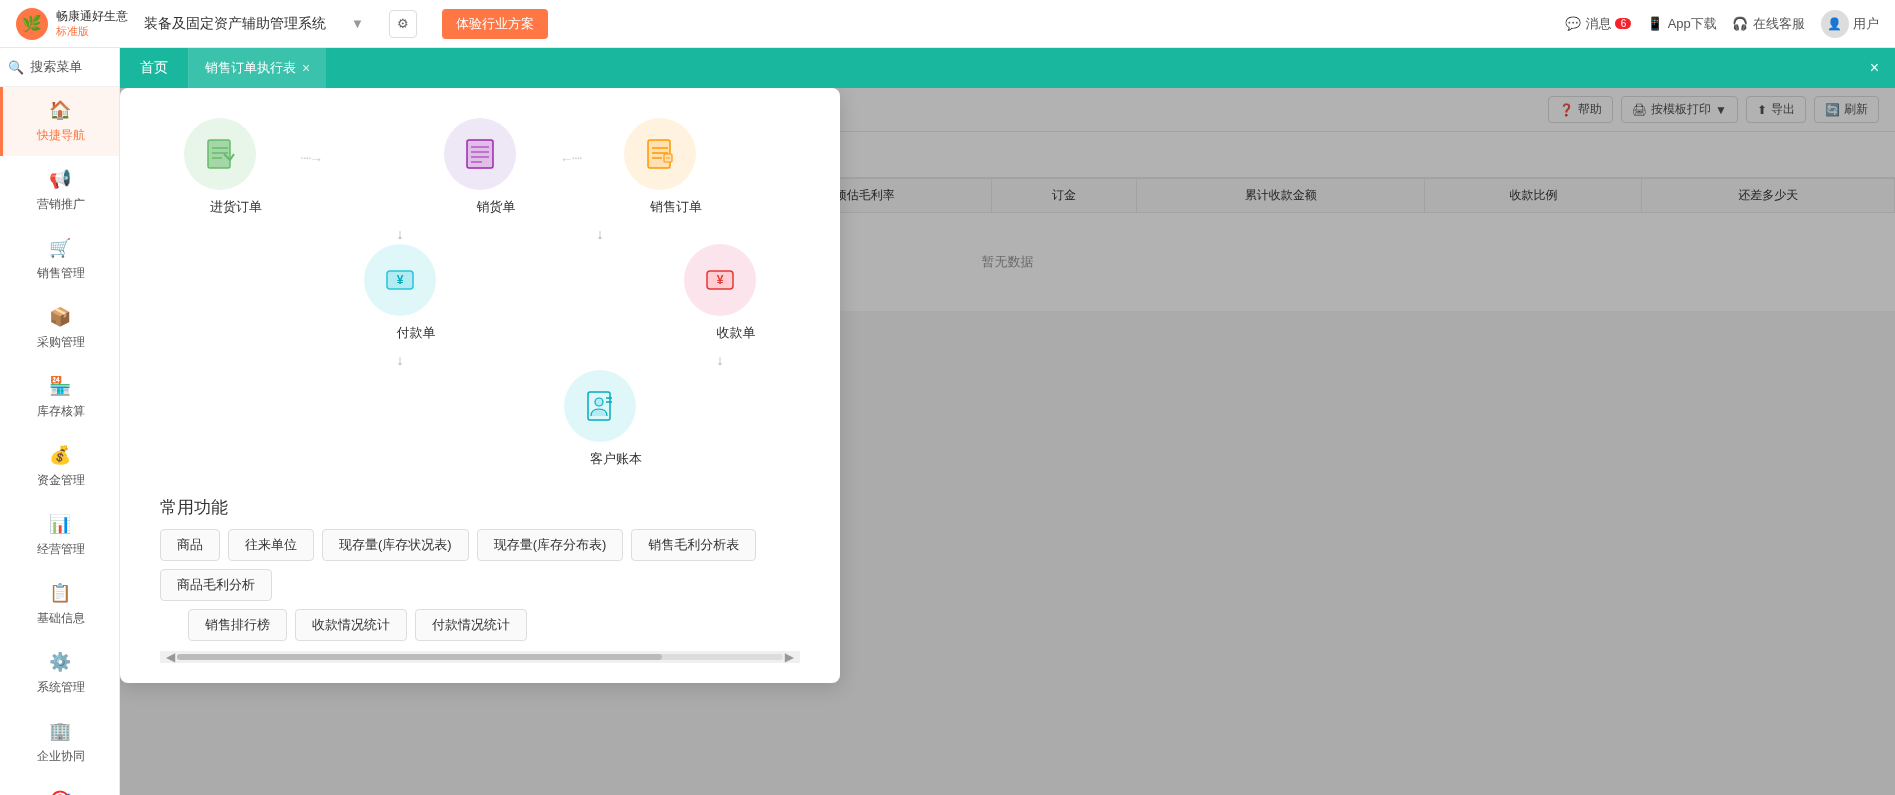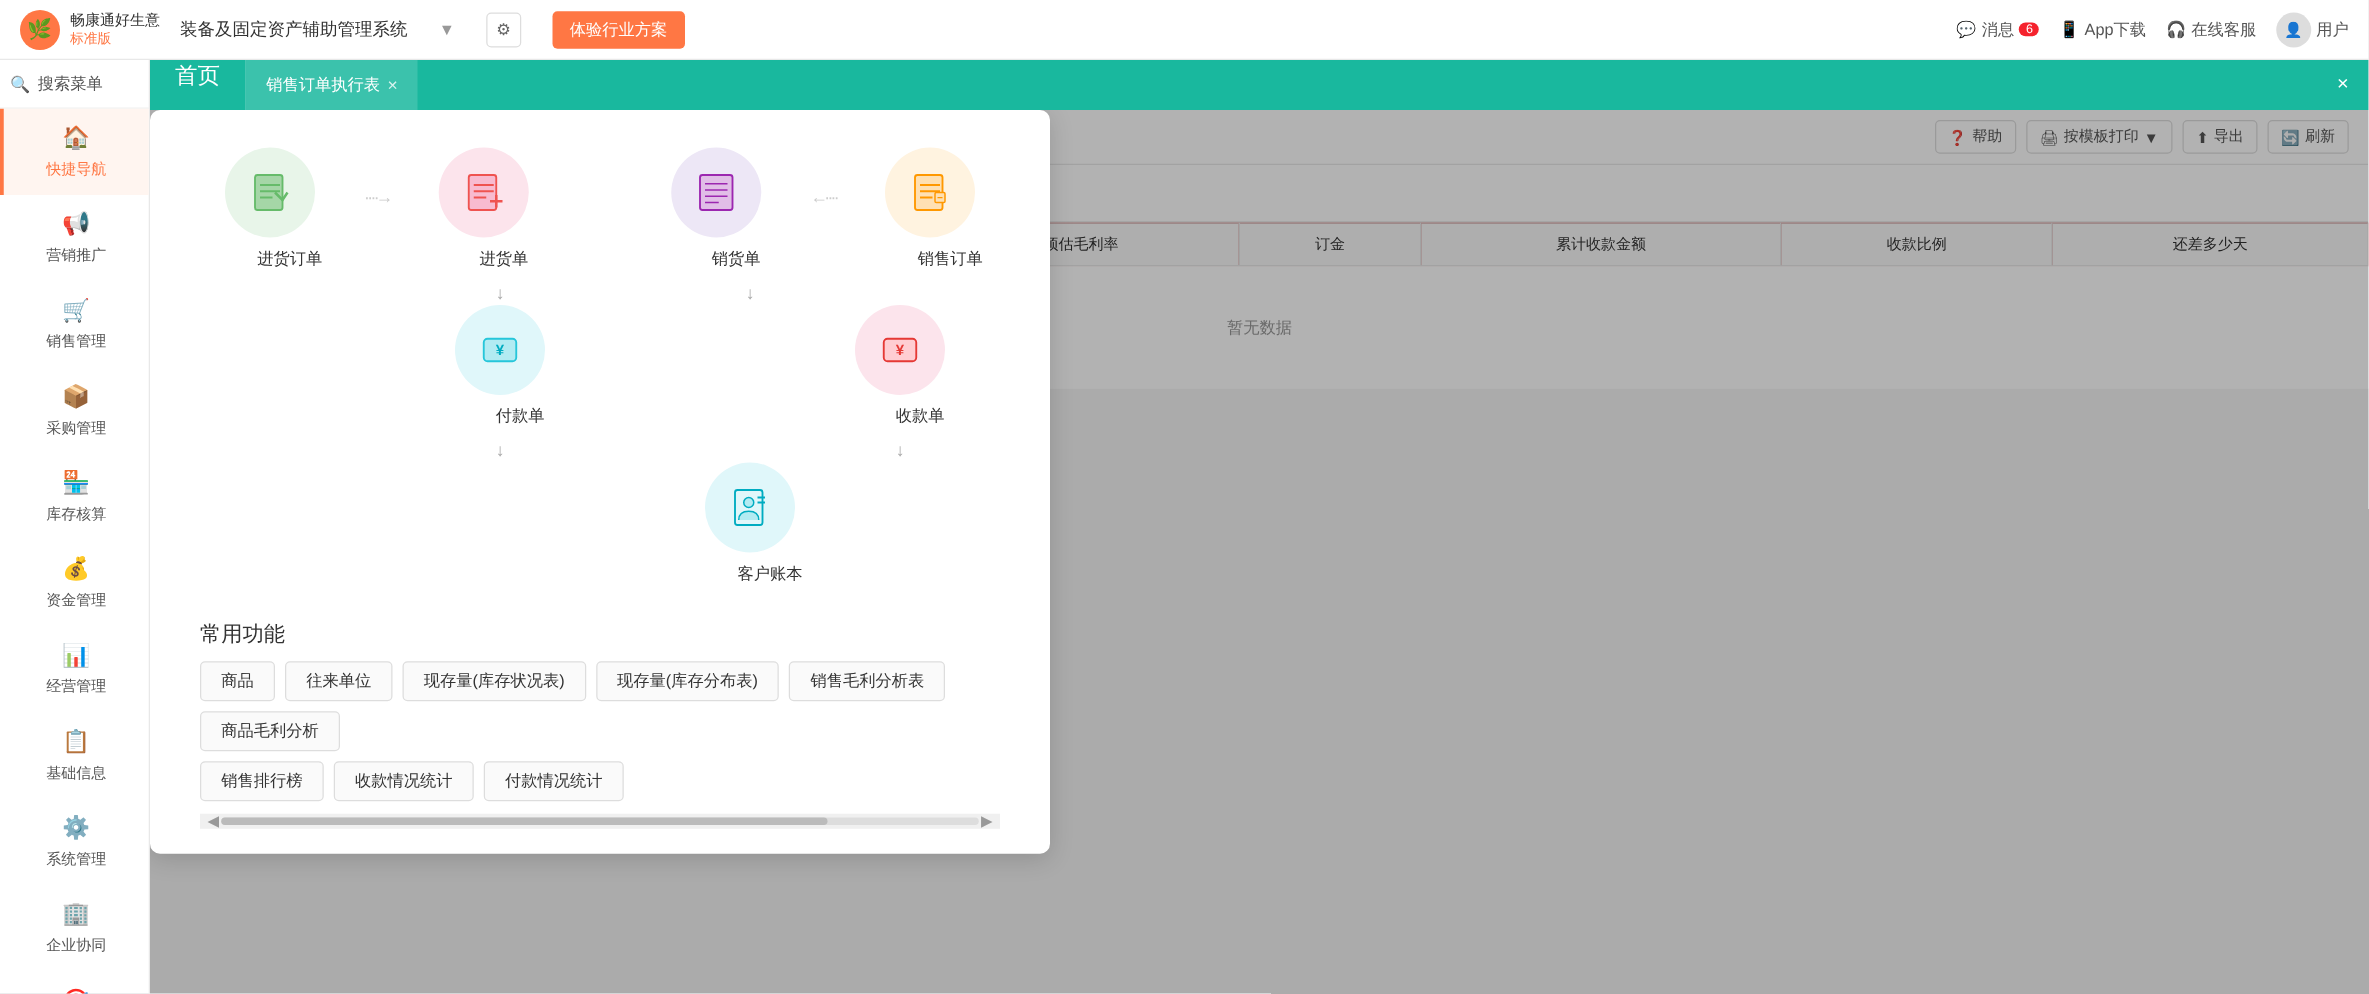--- a/index.html
+++ b/index.html
@@ -126,24 +126,24 @@
     
     .tab-bar {
       height: 40px;
       background: #19b89e;
       display: flex;
       align-items: stretch;
       flex-shrink: 0;
     }
     .tab-home {
       padding: 0 20px;
-      display: flex; align-items: flex-start;
+      display: flex; align-items: center;
       color: #fff;
       cursor: pointer;
-      font-size: 18px;
+      font-size: 14px;
       border-right: 1px solid rgba(255,255,255,0.2);
     }
     .tab-page {
       padding: 0 16px;
       display: flex; align-items: center; gap: 6px;
       background: rgba(255,255,255,0.15);
       color: #fff;
       cursor: pointer;
       font-size: 13px;
     }
@@ -588,33 +588,20 @@
                         <polyline points="22,18 28,24 32,18" stroke="#66bb6a" stroke-width="2" fill="none"></polyline>
                       </svg>
                     </div>
                     <span class="flow-label">进货订单</span>
                   </div>
 
                   <div class="flow-arrow-h-dashed">
                     <span>· · · ·→</span>
                   </div>
 
-                  <div class="flow-node">
-                    <div class="flow-circle circle-pink">
-                      <svg width="36" height="36" viewBox="0 0 36 36" fill="none">
-                        <rect x="6" y="4" width="22" height="28" rx="2" fill="#f8bbd0" stroke="#ef5350" stroke-width="1.5"></rect>
-                        <line x1="10" y1="12" x2="26" y2="12" stroke="#ef5350" stroke-width="1.5"></line>
-                        <line x1="10" y1="17" x2="26" y2="17" stroke="#ef5350" stroke-width="1.5"></line>
-                        <line x1="10" y1="22" x2="20" y2="22" stroke="#ef5350" stroke-width="1.5"></line>
-                        <line x1="28" y1="20" x2="28" y2="30" stroke="#ef5350" stroke-width="2"></line>
-                        <line x1="23" y1="25" x2="33" y2="25" stroke="#ef5350" stroke-width="2"></line>
-                      </svg>
-                    </div>
-                    <span class="flow-label">进货单</span>
-                  </div>
 
                   <div style="width:80px"></div>
 
                   <div class="flow-node">
                     <div class="flow-circle circle-purple">
                       <svg width="36" height="36" viewBox="0 0 36 36" fill="none">
                         <rect x="5" y="4" width="26" height="28" rx="2" fill="#e1bee7" stroke="#9c27b0" stroke-width="1.5"></rect>
                         <line x1="9" y1="11" x2="27" y2="11" stroke="#9c27b0" stroke-width="1.2"></line>
                         <line x1="9" y1="16" x2="27" y2="16" stroke="#9c27b0" stroke-width="1.2"></line>
                         <line x1="9" y1="21" x2="27" y2="21" stroke="#9c27b0" stroke-width="1.2"></line>
@@ -709,21 +696,21 @@
               <div class="common-functions">
                 <div class="common-title">常用功能</div>
                 <div class="btn-grid">
                   <button class="func-btn">商品</button>
                   <button class="func-btn">往来单位</button>
                   <button class="func-btn">现存量(库存状况表)</button>
                   <button class="func-btn">现存量(库存分布表)</button>
                   <button class="func-btn">销售毛利分析表</button>
                   <button class="func-btn">商品毛利分析</button>
                 </div>
-                <div class="btn-grid" style="margin-top:8px;">
+                <div class="btn-grid" style="margin-top:8px;margin-left:28px;">
                   <button class="func-btn">销售排行榜</button>
                   <button class="func-btn">收款情况统计</button>
                   <button class="func-btn">付款情况统计</button>
                 </div>
               </div>
 
               <div class="popup-scrollbar">
                 <span class="scroll-arrow">◀</span>
                 <div class="scrollbar-track">
                   <div class="scrollbar-thumb"></div>

